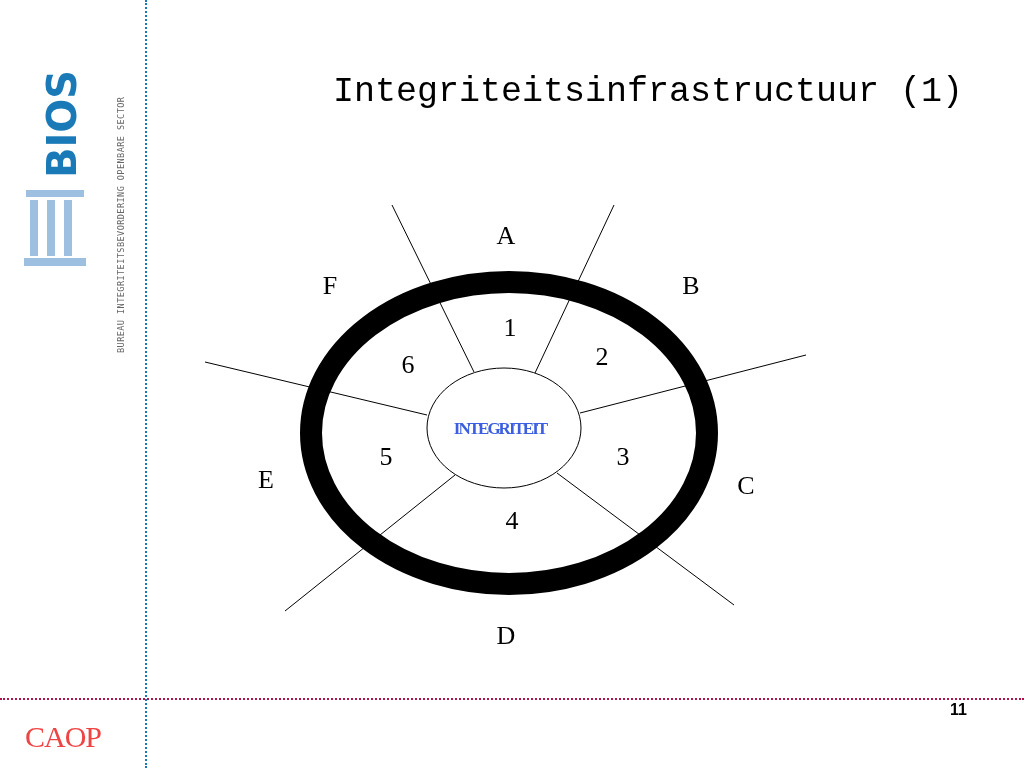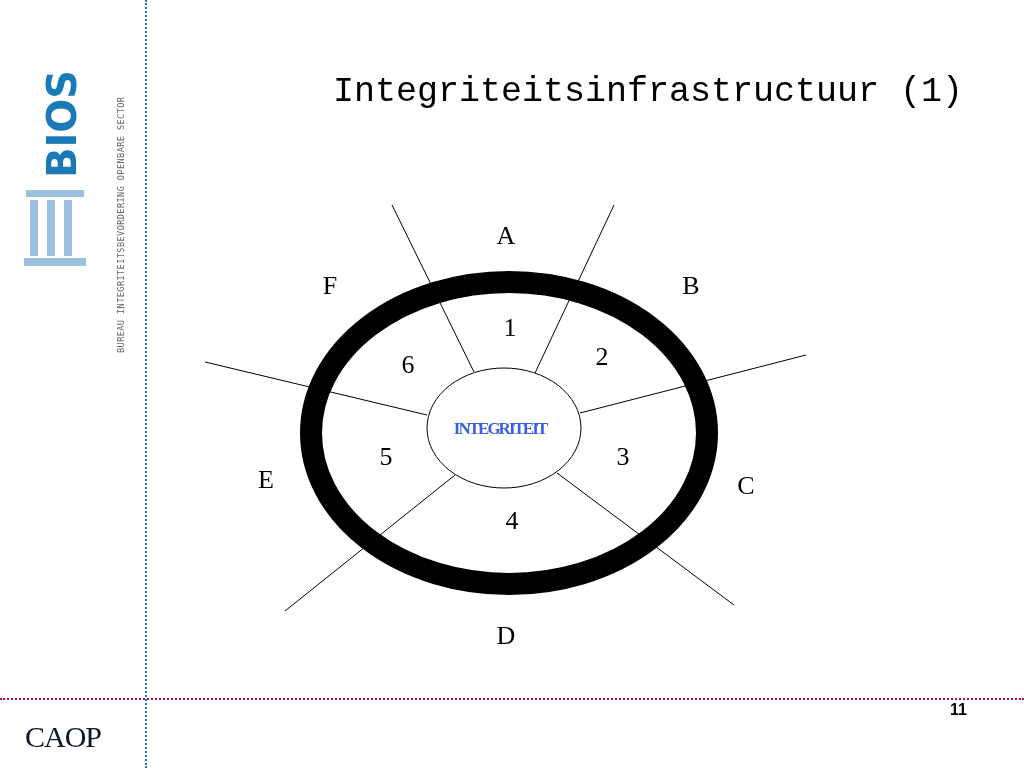--- a/index.html
+++ b/index.html
@@ -1,21 +1,21 @@
 <!DOCTYPE html>
 <html><head>
 <meta charset="utf-8">
 <style>
   html,body{margin:0;padding:0;background:#fff;}
   body{width:1024px;height:768px;position:relative;overflow:hidden;font-family:"Liberation Serif",serif;}
   .vline{position:absolute;left:145px;top:0;height:768px;border-left:2px dotted #1a7ab8;}
   .hline{position:absolute;left:0;top:698px;width:1024px;border-top:2px dotted #b0124a;}
   .logo{position:absolute;left:20px;top:50px;width:110px;height:310px;}
   .title{position:absolute;left:333px;top:72px;font-size:35px;color:#000;white-space:nowrap;font-family:Liberation Mono, monospace;}
-  .caop{position:absolute;left:25px;top:720px;font-size:30px;color:#0f172a;letter-spacing:-1px;}
+  .caop{position:absolute;left:25px;top:720px;font-size:30px;color:#ef4444;letter-spacing:-1px;}
   .pagenum{position:absolute;left:950px;top:701px;font-family:"Liberation Sans",sans-serif;font-weight:bold;font-size:16px;color:#000;}
   svg.diagram{position:absolute;left:0;top:0;}
 </style>
 </head>
 <body>
 
 <div class="vline"></div>
 <div class="hline"></div>
 
 <svg class="logo" viewBox="0 0 110 310" width="110" height="310">

